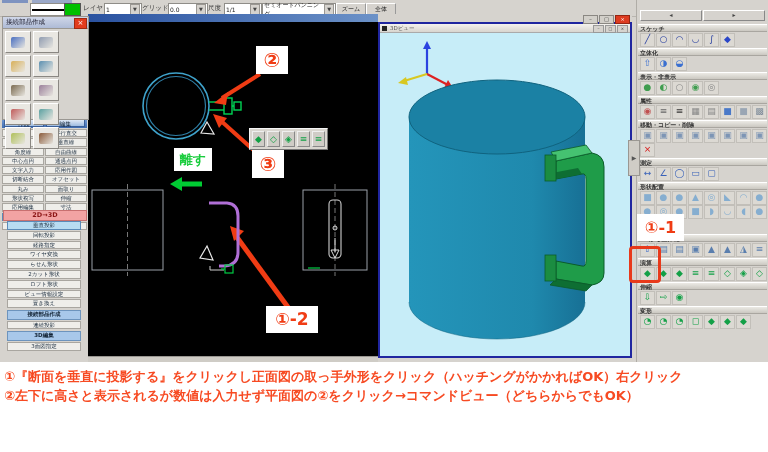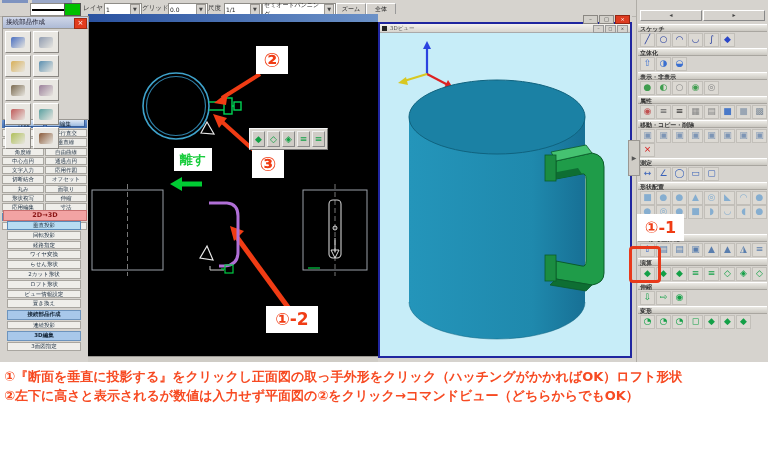--- a/index.html
+++ b/index.html
@@ -452,16 +452,16 @@
           <div class="rp-icon" style="color: rgb(19, 160, 71);">◆</div>
           <div class="rp-icon" style="color: rgb(19, 160, 71);">◆</div>
           <div class="rp-icon" style="color: rgb(19, 160, 71);">◆</div>
         </div>
       </div>
   </div>
   <div id="lbl11" class="abs callout">①-1</div>
   <div id="redbox" class="abs"></div>
 
   <div id="annotations" class="abs">
-      <div class="ann red">①『断面を垂直に投影する』をクリックし正面図の取っ手外形をクリック（ハッチングがかかればOK）ロフト形状</div>
+      <div class="ann red">①『断面を垂直に投影する』をクリックし正面図の取っ手外形をクリック（ハッチングがかかればOK）右クリック</div>
       <div class="ann red">②左下に高さと表示されるが数値は入力せず平面図の②をクリック→コマンドビュー（どちらからでもOK）</div>
     </div>
 </div>
 
 </body></html>

